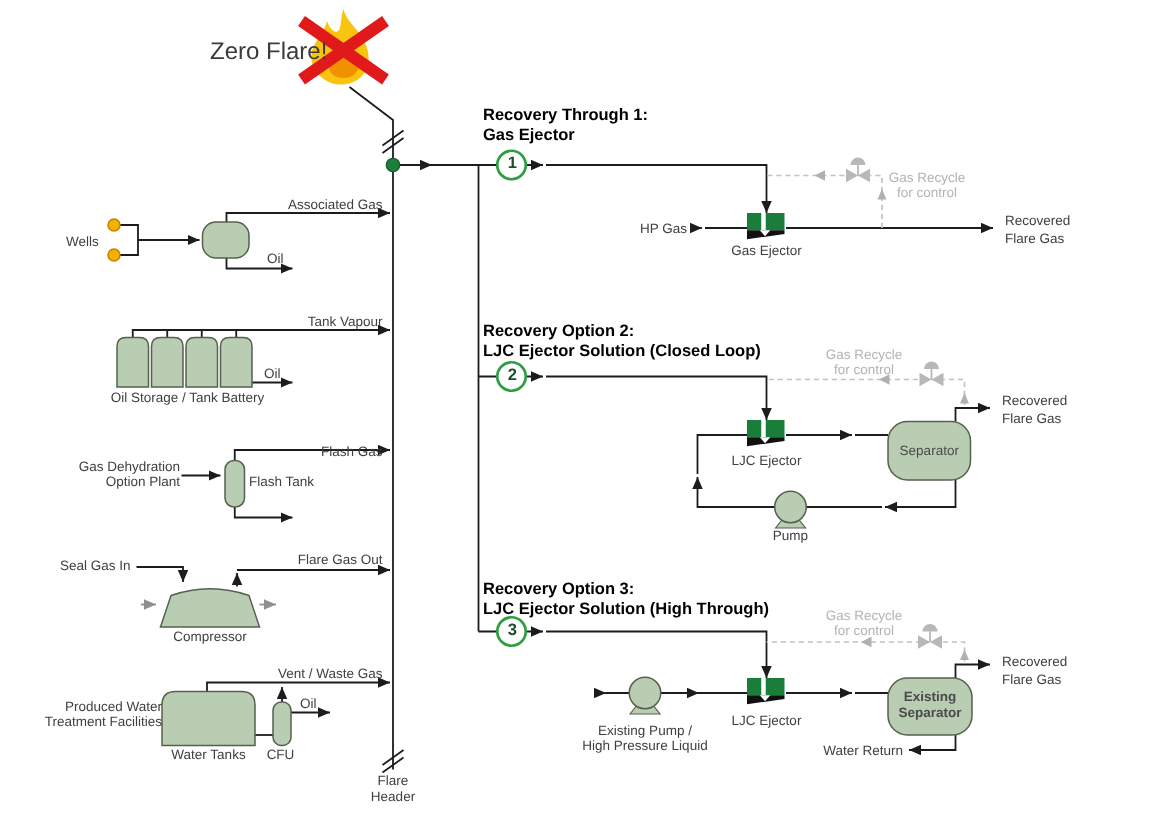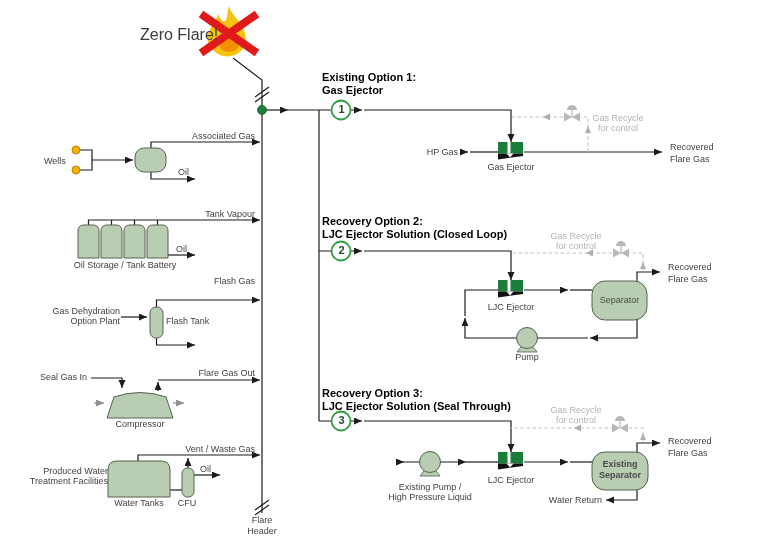--- a/index.html
+++ b/index.html
@@ -195,21 +195,21 @@
 <div class="zero" style="left:120px;top:26px;">Zero Flare!</div>
 
 <div class="lbl r" style="left:150px;top:131px;width:105px;">Associated Gas</div>
 <div class="lbl" style="left:44px;top:156px;text-align:right;">Wells</div>
 <div class="lbl" style="left:178px;top:167px;">Oil</div>
 
 <div class="lbl r" style="left:150px;top:209px;width:105px;">Tank Vapour</div>
 <div class="lbl" style="left:176px;top:244px;">Oil</div>
 <div class="lbl c" style="left:70px;top:260px;width:110px;">Oil Storage / Tank Battery</div>
 
-<div class="lbl r" style="left:150px;top:276px;width:105px;text-align:right;">Flash Gas</div>
+<div class="lbl r" style="left:150px;top:296px;width:105px;text-align:right;">Flash Gas</div>
 <div class="lbl r" style="left:30px;top:306px;width:90px;">
   <span class="bl">Gas Dehydration</span>
   <span class="bl">Option Plant</span>
 </div>
 <div class="lbl" style="left:166px;top:316px;">Flash Tank</div>
 
 <div class="lbl" style="left:40px;top:372px;">Seal Gas In</div>
 <div class="lbl r" style="left:150px;top:368px;width:105px;">Flare Gas Out</div>
 <div class="lbl c" style="left:105px;top:419px;width:70px;">Compressor</div>
 
@@ -220,21 +220,21 @@
 </div>
 <div class="lbl" style="left:200px;top:464px;">Oil</div>
 <div class="lbl c" style="left:106px;top:498px;width:66px;">Water Tanks</div>
 <div class="lbl c" style="left:176px;top:498px;width:22px;">CFU</div>
 <div class="lbl c" style="left:234px;top:515px;width:56px;line-height:11px;">
   <span class="bl">Flare</span>
   <span class="bl">Header</span>
 </div>
 
 <div class="head" style="left:322px;top:71px;">
-  <span class="bl">Existing Option 1:</span>
+  <span class="bl">Recovery Through 1:</span>
   <span class="bl">Gas Ejector</span>
 </div>
 <div class="num" style="left:335px;top:104px;">1</div>
 <div class="lbl r" style="left:408px;top:147px;width:50px;">HP Gas</div>
 <div class="lbl c" style="left:478px;top:162px;width:66px;">Gas Ejector</div>
 <div class="lbl c gray" style="left:586px;top:113px;width:64px;">
   <span class="bl">Gas Recycle</span>
   <span class="bl">for control</span>
 </div>
 <div class="lbl" style="left:670px;top:142px;line-height:11.5px;">
@@ -254,21 +254,21 @@
   <span class="bl">Gas Recycle</span>
   <span class="bl">for control</span>
 </div>
 <div class="lbl" style="left:668px;top:262px;line-height:11.5px;">
   <span class="bl">Recovered</span>
   <span class="bl">Flare Gas</span>
 </div>
 
 <div class="head" style="left:322px;top:387px;">
   <span class="bl">Recovery Option 3:</span>
-  <span class="bl">LJC Ejector Solution (Seal Through)</span>
+  <span class="bl">LJC Ejector Solution (High Through)</span>
 </div>
 <div class="num" style="left:335px;top:415px;">3</div>
 <div class="lbl c" style="left:478px;top:475px;width:66px;">LJC Ejector</div>
 <div class="lbl c" style="left:368px;top:482px;width:124px;">
   <span class="bl">Existing Pump /</span>
   <span class="bl">High Pressure Liquid</span>
 </div>
 <div class="lbl c invessel" style="left:592px;top:459px;width:56px;line-height:11px;font-weight:bold;">
   <span class="bl">Existing</span>
   <span class="bl">Separator</span>

